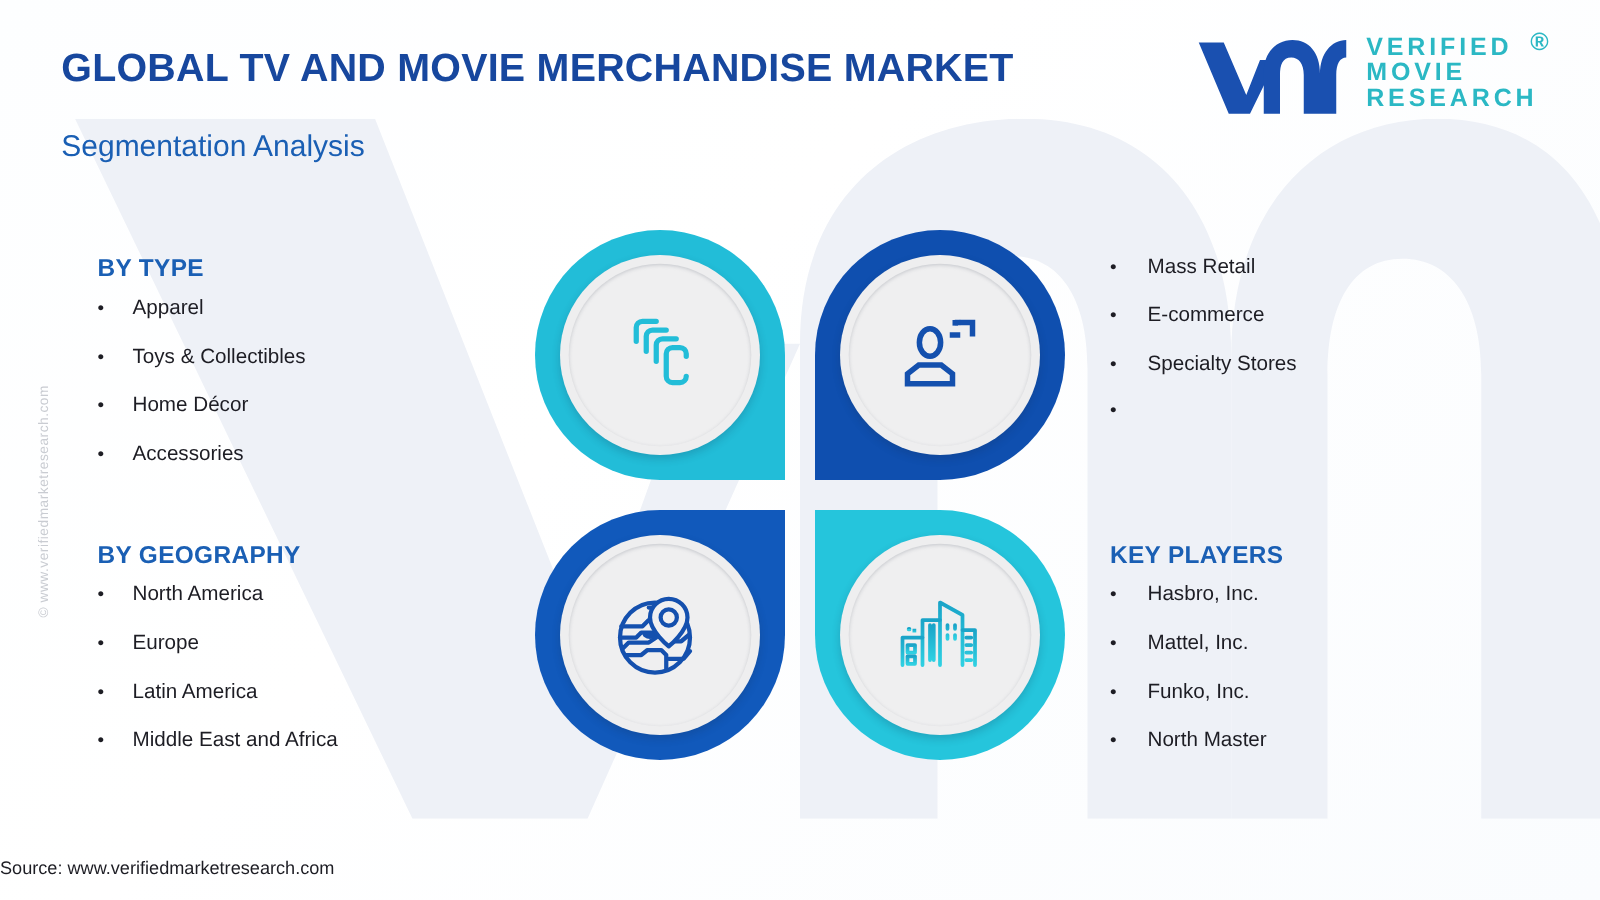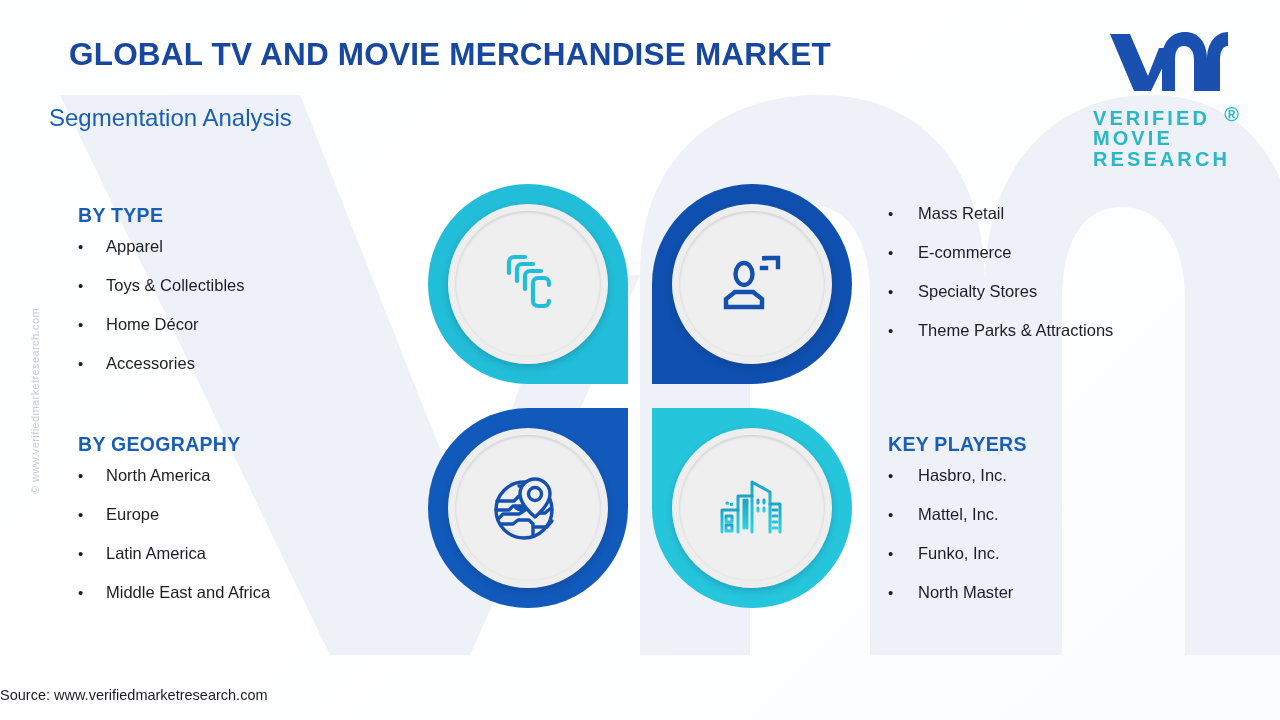--- a/index.html
+++ b/index.html
@@ -41,41 +41,39 @@
   
   .page-title {
     position: absolute;
     left: 49px; top: 36px;
     font-size: 31.5px;
     font-weight: bold;
     letter-spacing: .2px;
     color: #17479e;
     z-index: 4;
     white-space: nowrap;
-    margin-left: 20px;
   }
   .page-subtitle {
     position: absolute;
     left: 49px; top: 104px;
     font-size: 24px;
     font-weight: normal;
     color: #1a5fb4;
     z-index: 4;
     white-space: nowrap;
   }
 
   
   .logo {
     position: absolute;
     right: 50px; top: 28px;
     display: flex;
-    align-items: flex-end;
+    align-items: flex-start;
     gap: 14px;
     z-index: 4;
-    flex-direction: column;
   }
   .logo-mark { display: block; }
   .logo-text {
     display: flex;
     flex-direction: column;
     line-height: 1.02;
     position: relative;
   }
   .logo-text span {
     color: #2bb8c4;
@@ -275,21 +273,20 @@
     <li>
       <span class="bullet">•</span>
       <span>E-commerce</span>
     </li>
     <li>
       <span class="bullet">•</span>
       <span>Specialty Stores</span>
     </li>
     <li>
       <span class="bullet">•</span>
-      <span>Theme Parks &amp; Attractions</span>
     </li>
   </ul>
 </div>
 
 <div class="col col-right row-bottom">
   <div class="seg-title">KEY PLAYERS</div>
   <ul class="seg-list">
     <li>
       <span class="bullet">•</span>
       <span>Hasbro, Inc.</span>

